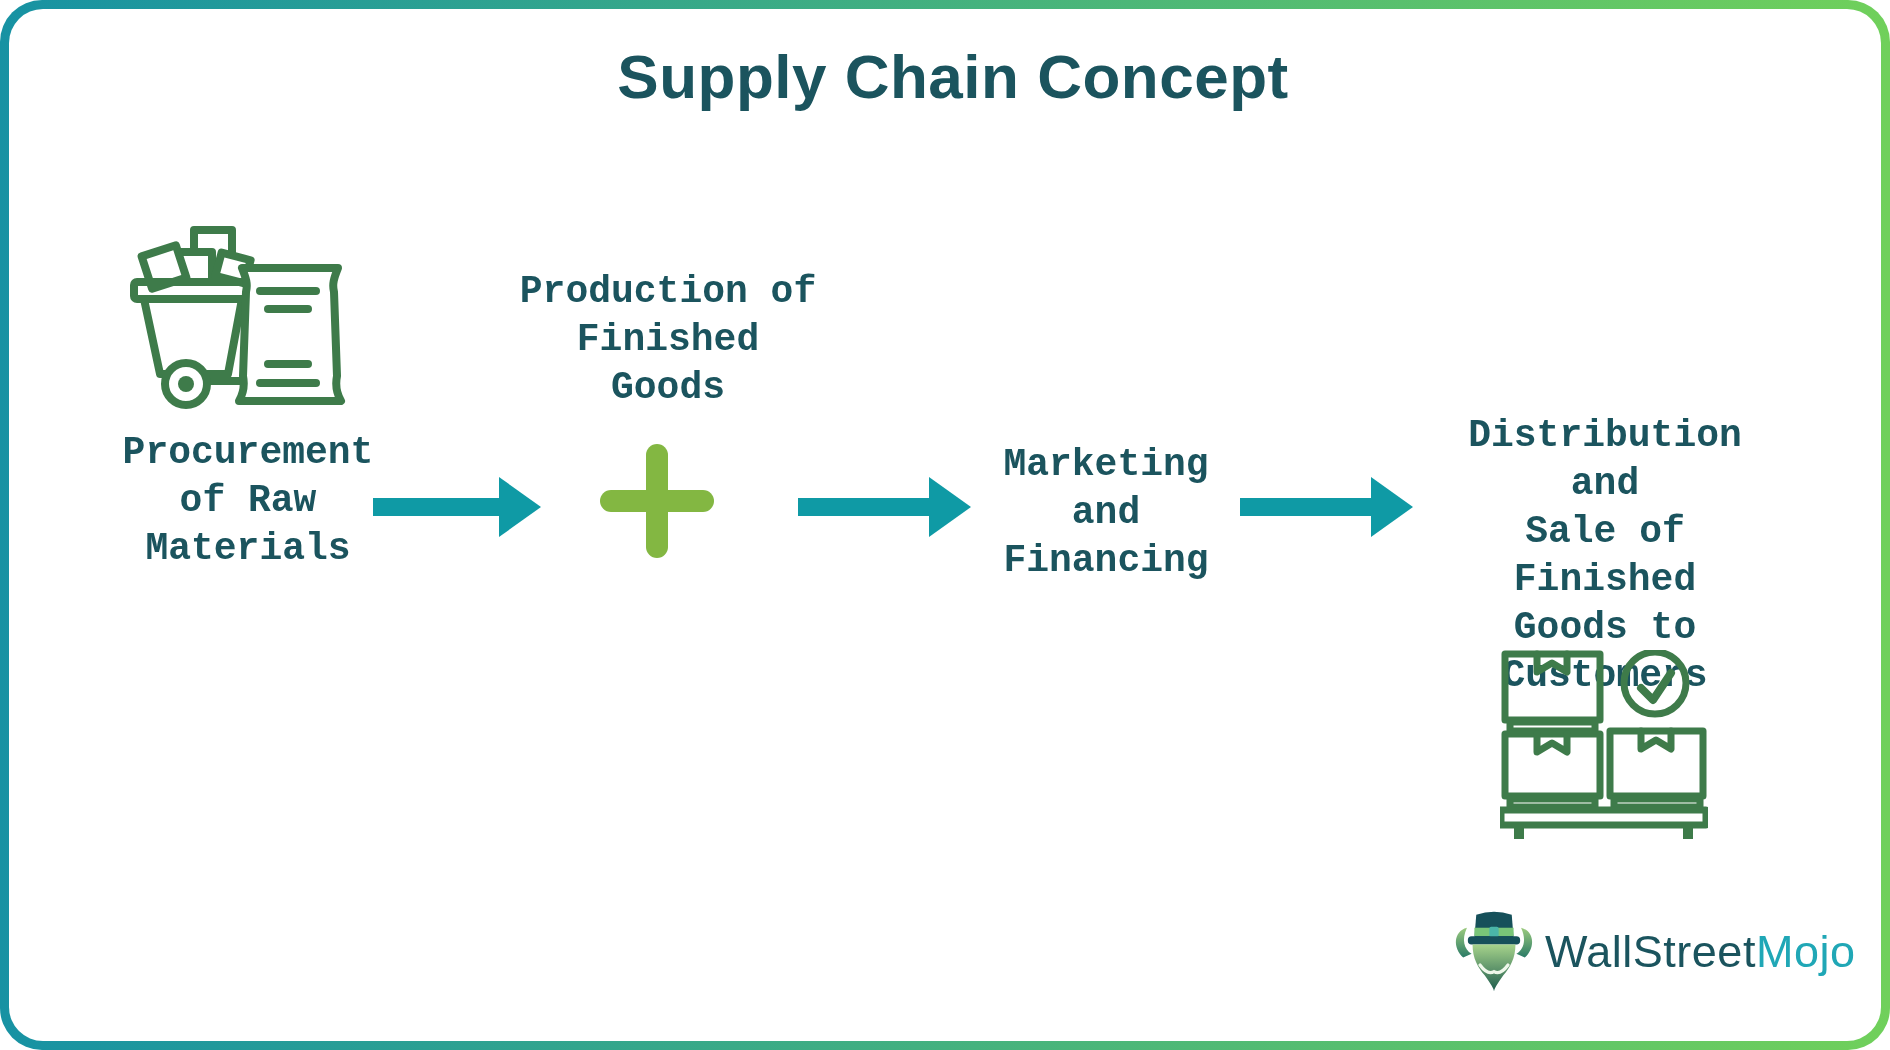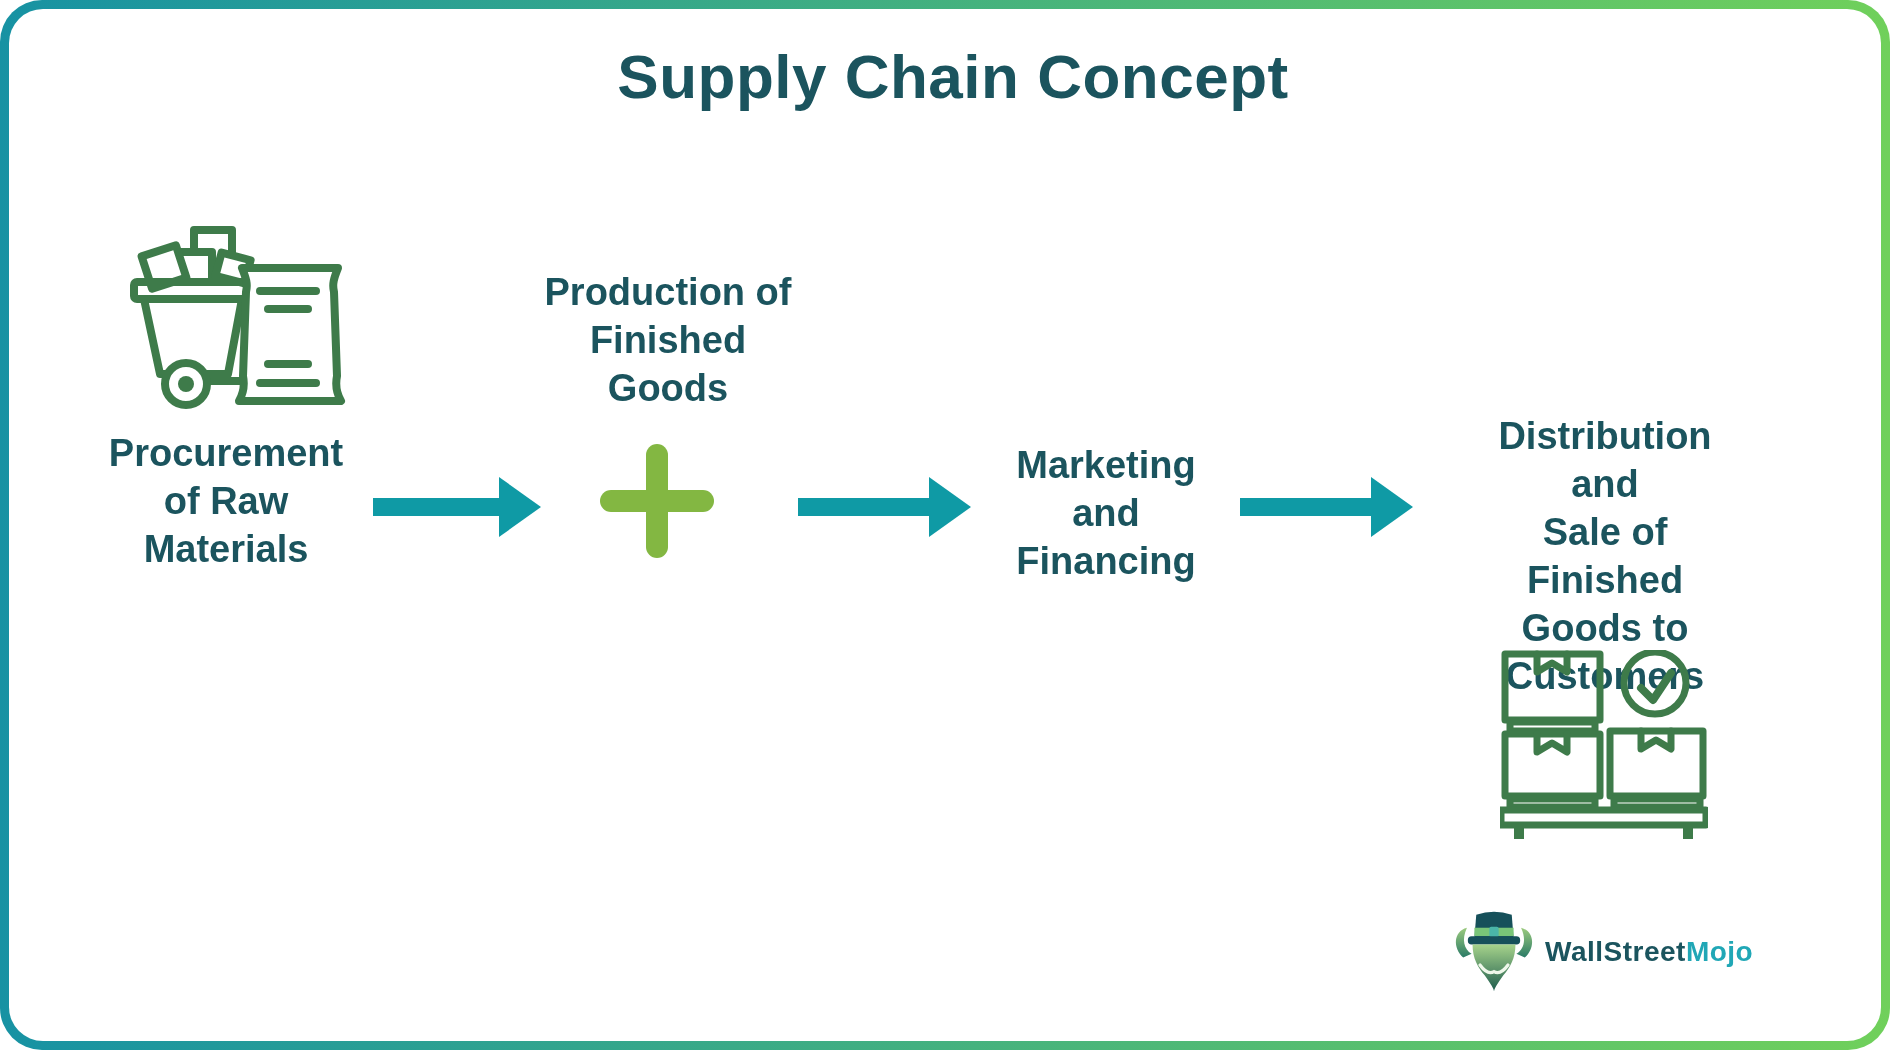--- a/index.html
+++ b/index.html
@@ -24,22 +24,23 @@
     letter-spacing:0.5px;
     color:var(--heading,#1b545e);
   }
   .step-label{
     position:absolute;
     transform:translateX(-50%);
     text-align:center;
     white-space:pre-line;
     font-size:38px;line-height:48px;font-weight:700;
     color:var(--heading,#1b545e);
+    font-family:Liberation Mono, monospace;
   }
-  .lbl-procurement{left:226px;top:429px;}
+  .lbl-procurement{left:248px;top:429px;}
   .lbl-production{left:668px;top:268px;}
   .lbl-transfer{left:668px;top:568px;}
   .lbl-marketing{left:1106px;top:441px;text-align:center;}
   .lbl-distribution{left:1605px;top:412px;}
   .flow-arrow{position:absolute;top:476px;}
   .arrow-1{left:373px;}
   .arrow-2{left:798px;}
   .arrow-3{left:1240px;}
   .arrow-shape{fill:var(--arrow,#0f9aa5);}
   .plus-wrap{position:absolute;left:600px;top:444px;}
@@ -47,21 +48,21 @@
   .icon-materials{position:absolute;left:130px;top:226px;}
   .icon-boxes{position:absolute;left:1500px;top:650px;}
   .ol{stroke:var(--icon,#3e7b4a);fill:none;stroke-width:8;stroke-linejoin:round;stroke-linecap:round;}
   .ol-thin{stroke:var(--icon,#3e7b4a);fill:none;stroke-width:7;stroke-linejoin:round;stroke-linecap:round;}
   .ol-white{stroke:var(--icon,#3e7b4a);fill:#ffffff;stroke-width:8;stroke-linejoin:round;}
   .fill-green{fill:var(--icon,#3e7b4a);}
   .logo{
     position:absolute;left:1452px;top:908px;height:88px;
     display:flex;align-items:center;gap:9px;
   }
-  .logo-text{font-size:28px;font-weight:700;letter-spacing:0.5px;white-space:nowrap;}
+  .logo-text{font-size:45px;font-weight:400;letter-spacing:0.5px;white-space:nowrap;}
   .logo-part1{color:var(--heading,#1b545e);}
   .logo-part2{color:var(--mojo,#20a7b6);}
 </style>
 </head>
 <body>
 
 <div class="canvas">
   <div class="inner"></div>
   <div class="layer">
 

